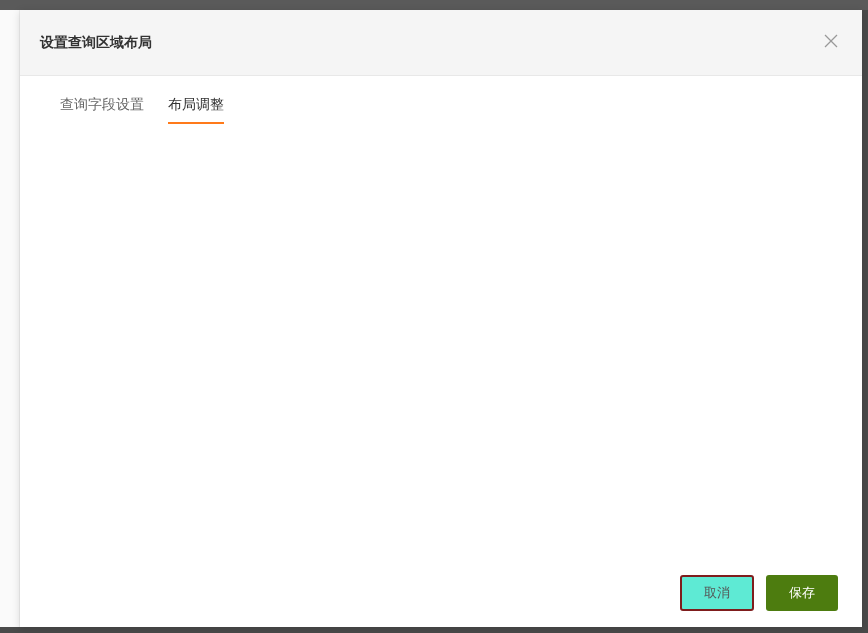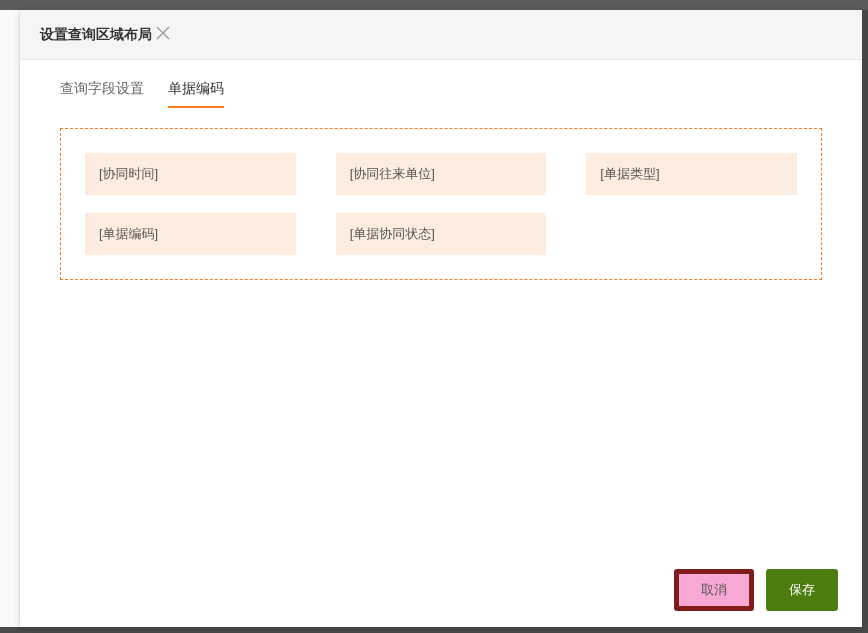--- a/index.html
+++ b/index.html
@@ -24,23 +24,23 @@
       right: 6px;
       bottom: 6px;
       background: #fff;
       display: flex;
       flex-direction: column;
       box-shadow: 0 2px 8px rgba(0,0,0,0.15);
     }
     
     .modal-header {
       background: #f5f5f5;
-      padding: 12px 20px;
+      padding: 20px 20px;
       display: flex;
-      justify-content: flex-start;
+      justify-content: space-between;
       align-items: center;
       border-bottom: 1px solid #e8e8e8;
     }
     
     .modal-title {
       font-size: 14px;
       font-weight: 600;
       color: #333;
     }
     
@@ -108,23 +108,23 @@
     
     .btn {
       padding: 7px 22px;
       font-size: 13px;
       border-radius: 3px;
       cursor: pointer;
       border: 1px solid transparent;
     }
     
     .btn-cancel {
-      background: #f9a8d4;
+      background: #5eead4;
       color: #555;
-      border: 5px solid #7f1d1d;
+      border: 2px solid #7f1d1d;
     }
     
     .btn-primary {
       background: #4d7c0f;
       color: #fff;
     }
     
     .bg-bar {
       position: absolute;
       top: 0;
@@ -159,42 +159,23 @@
         <line x1="1" y1="1" x2="13" y2="13"></line>
         <line x1="13" y1="1" x2="1" y2="13"></line>
       </svg>
     </div>
   </div>
 
   <div class="modal-body">
 
     <div class="tabs">
       <div class="tab">查询字段设置</div>
-      <div class="tab active">单据编码</div>
+      <div class="tab active">布局调整</div>
     </div>
 
-    <div class="layout-area">
-      <div class="layout-grid">
-        <div class="field-item">
-          <span>[协同时间]</span>
-        </div>
-        <div class="field-item">
-          <span>[协同往来单位]</span>
-        </div>
-        <div class="field-item">
-          <span>[单据类型]</span>
-        </div>
-        <div class="field-item">
-          <span>[单据编码]</span>
-        </div>
-        <div class="field-item">
-          <span>[单据协同状态]</span>
-        </div>
-      </div>
-    </div>
 
   </div>
 
   <div class="modal-footer">
     <button class="btn btn-cancel">取消</button>
     <button class="btn btn-primary">保存</button>
   </div>
 
 </div>
 

